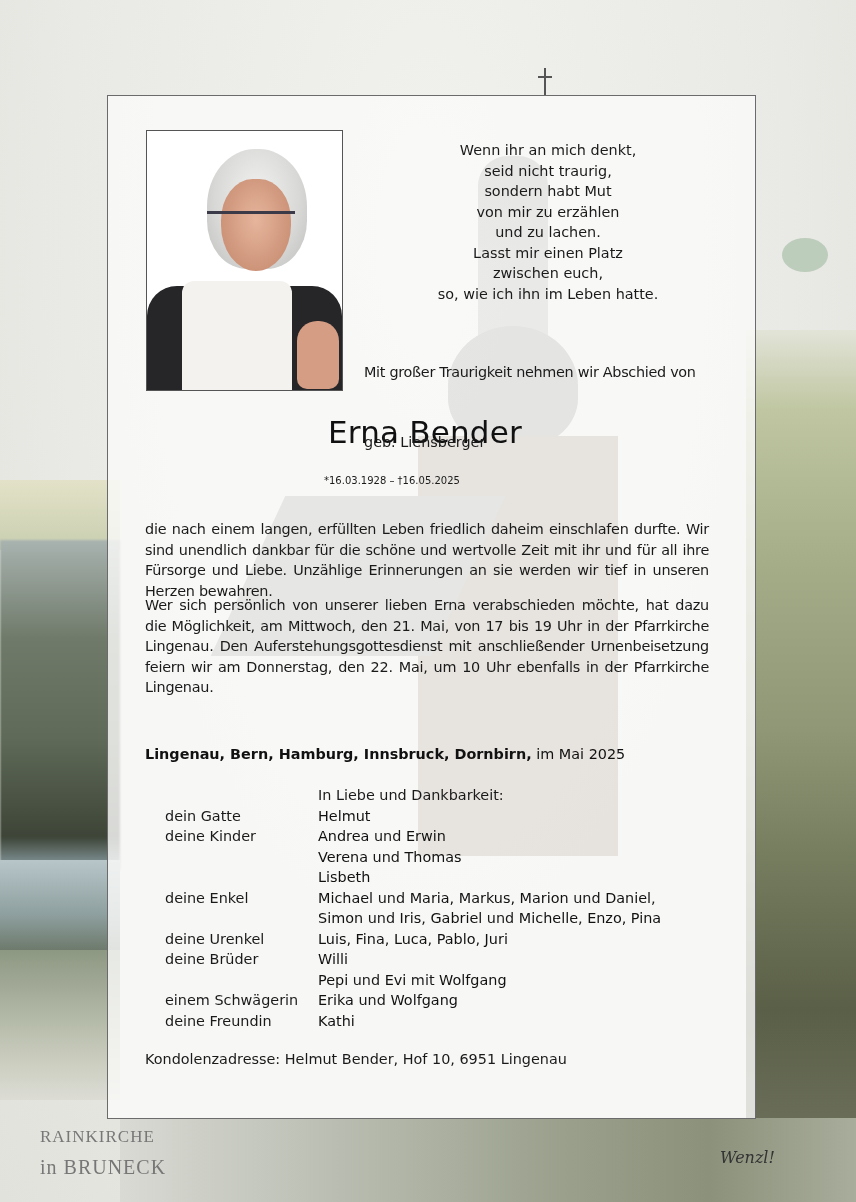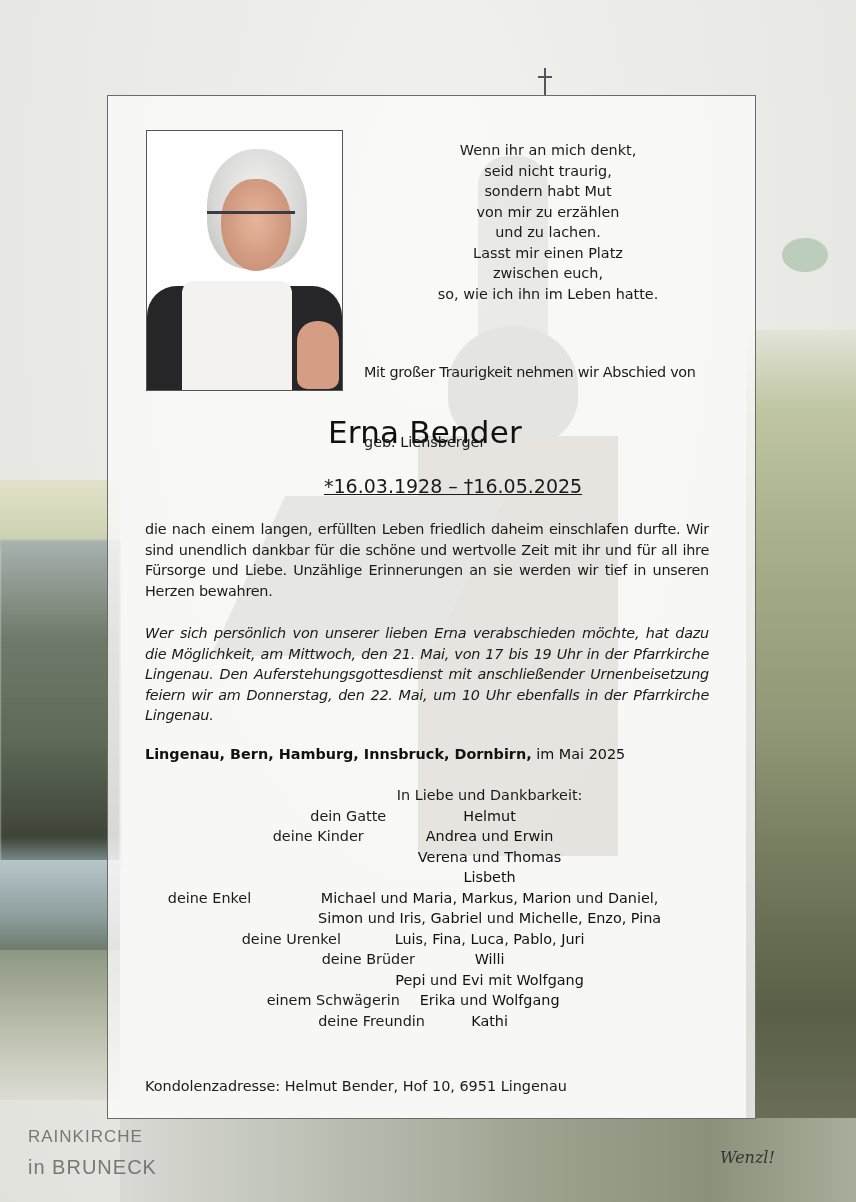--- a/index.html
+++ b/index.html
@@ -22,21 +22,21 @@
     .bg .left-low { position: absolute; left: 0; top: 950px; width: 120px; height: 150px;
       background: linear-gradient(180deg, #8d9883, #c8cbbb 70%, #dcdcd5); }
     .bg .right-trees { position: absolute; right: 0; top: 330px; width: 110px; height: 800px;
       background: linear-gradient(180deg, #e2e4d8 0%, #bfc6a1 10%, #a3ab87 30%, #8f9776 50%, #6f7659 70%, #5a5f47 85%, #6b6f5a 100%); }
     .bg .right-blob { position: absolute; right: 28px; top: 238px; width: 46px; height: 34px;
       border-radius: 50%; background: #b2c6b0; opacity: .8; }
     .bg .bottom-strip { position: absolute; left: 120px; right: 0; top: 1118px; height: 84px;
       background: linear-gradient(90deg, #d9dad4 0%, #b9bdb1 30%, #9aa08c 60%, #8b917a 80%, #a9ad9c 100%); }
     .bg .cross { position: absolute; left: 544px; top: 68px; width: 2px; height: 28px; background: #555; }
     .bg .cross-bar { position: absolute; left: 538px; top: 76px; width: 14px; height: 2px; background: #555; }
-    .caption { position: absolute; left: 28px; top: 1122px; color: #777; font-family: Liberation Sans, sans-serif;
+    .caption { position: absolute; left: 40px; top: 1122px; color: #777; font-family: Liberation Serif, serif;
       font-size: 17px; letter-spacing: 1px; line-height: 30px; }
     .caption .l2 { padding-left: 0; font-size: 20px; }
     .signature { position: absolute; left: 720px; top: 1148px; color: #333; font-family: "DejaVu Serif", serif;
       font-style: italic; font-size: 16px; }
 
     
     .card {
       position: absolute; left: 107px; top: 95px; width: 640px; height: 1022px;
       border: 1px solid #6b6b6b;
       background: rgba(250,250,249,0.82);
@@ -77,36 +77,36 @@
       font-size: 14.4px; line-height: 20.5px; color: #1a1a1a;
     }
     .intro {
       position: absolute; left: 256px; top: 268px; width: 380px; text-align: left;
       font-size: 14.4px; color: #1a1a1a; letter-spacing: -0.3px;
     }
     .name {
       position: absolute; left: 220px; top: 318px; font-size: 31px; color: #111; letter-spacing: 0.2px; text-align: center;
     }
     .geb { position: absolute; left: 256px; top: 338px; font-size: 14.4px; color: #1a1a1a; }
-    .dates { position: absolute; left: 216px; top: 379px; font-size: 19px; color: #1a1a1a; text-decoration: underline; }
+    .dates { position: absolute; left: 216px; top: 379px; font-size: 10px; color: #1a1a1a; }
 
     .para {
       position: absolute; left: 37px; width: 564px; text-align: justify;
       font-size: 14.4px; line-height: 20.5px; color: #1a1a1a; letter-spacing: -0.25px;
     }
     .p1 { top: 423px; }
-    .p2 { top: 527px; font-style: italic; }
+    .p2 { top: 499px; }
     .places { position: absolute; left: 37px; top: 650px; font-size: 14.4px; color: #111; }
     .places b { font-weight: bold; }
 
     .family { position: absolute; left: 37px; top: 689px; font-size: 14.4px; line-height: 20.5px; color: #1a1a1a; }
-    .frow { display: flex; height: 20.5px; justify-content: center; }
+    .frow { display: flex; height: 20.5px; }
     .frow .rel { width: 153px; margin-left: 20px; }
     .frow .names b { font-weight: normal; color: #111; }
-    .address { position: absolute; left: 37px; top: 982px; font-size: 14.4px; color: #1a1a1a; }
+    .address { position: absolute; left: 37px; top: 955px; font-size: 14.4px; color: #1a1a1a; }
   </style>
 </head>
 <body>
 
 <div class="bg">
   <div class="paper"></div>
   <div class="left-hill"></div>
   <div class="left-trees"></div>
   <div class="left-water"></div>
   <div class="left-low"></div>

